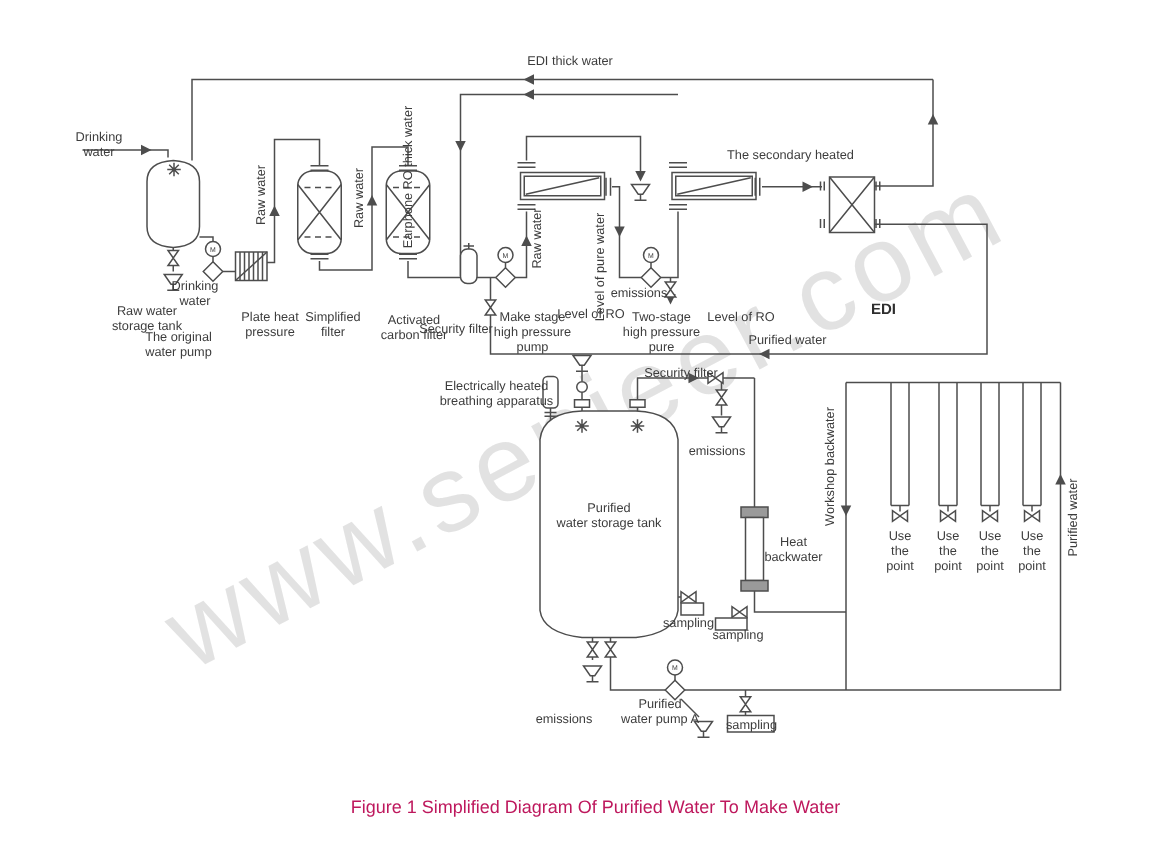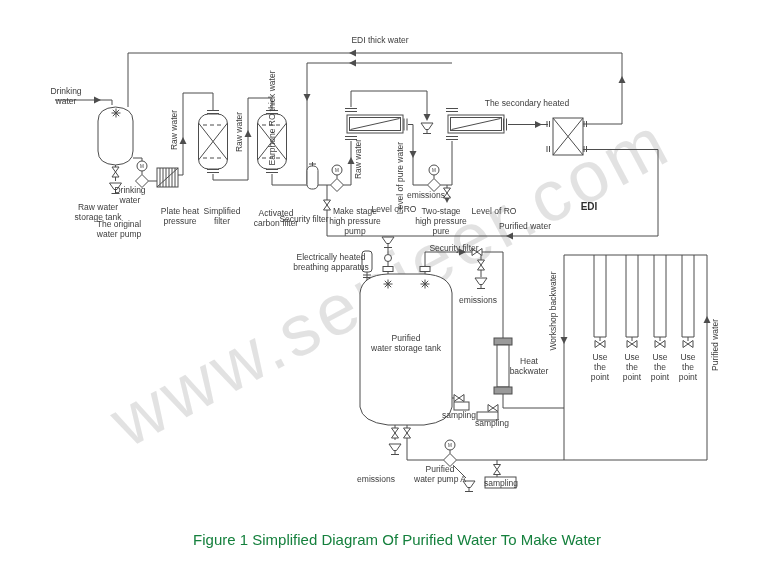--- a/index.html
+++ b/index.html
@@ -7,21 +7,21 @@
          font-family:"Liberation Sans",sans-serif;}
   #wm{position:absolute;left:20px;top:240px;width:740px;text-align:center;
       font-size:72px;letter-spacing:4px;color:#cccccc;opacity:.55;
       transform:rotate(-28deg);z-index:1;pointer-events:none;}
   svg#pid{position:absolute;left:0;top:0;z-index:2;}
   .lbl{position:absolute;transform:translateX(-50%);white-space:pre;text-align:center;
        font-size:8.5px;line-height:1.2;color:#3c3c3c;width:max-content;z-index:3;}
   .rot{transform:translate(-50%,-50%) rotate(-90deg);}
   .b{font-weight:bold;font-size:10px;color:#2e2e2e;padding-left:28px;}
   .cap{position:absolute;left:397px;top:531px;transform:translateX(-50%);
-       font-size:15px;color:#15803d;width:max-content;z-index:3;}
+       font-size:12px;color:#be185d;width:max-content;z-index:3;}
   .mono-m{font-size:4.6px;fill:#3c3c3c;}
 </style>
 </head>
 <body>
 
 <div id="stage">
 
   <div id="wm">www.senieer.com</div>
 
   <svg id="pid" width="768" height="576" viewBox="0 0 768 576" stroke="#4d4d4d" stroke-width="1" fill="none">

